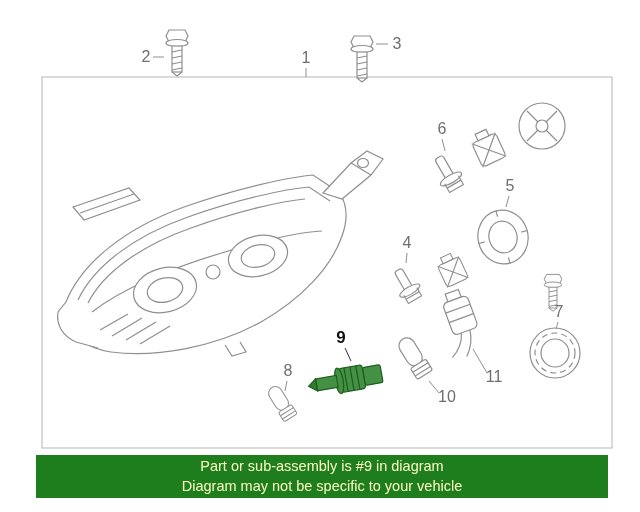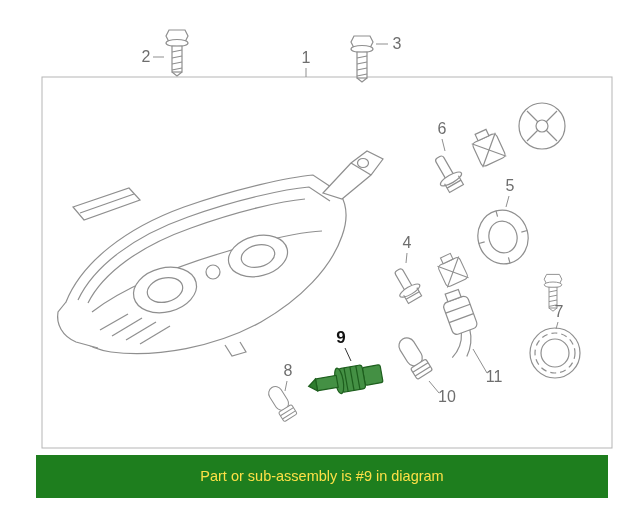--- a/index.html
+++ b/index.html
@@ -5,21 +5,21 @@
   html,body{margin:0;padding:0;background:#ffffff;}
   .stage{position:relative;width:640px;height:512px;background:#ffffff;overflow:hidden;
          font-family:"Liberation Sans",sans-serif;}
   .diagram-svg{position:absolute;left:0;top:0;display:block;}
   .diagram-svg text{font-family:"Liberation Sans",sans-serif;font-size:16px;fill:#6e6e6e;}
   .diagram-svg text.hl{font-size:17px;font-weight:bold;fill:#111111;}
   .part-art{stroke:#8f8f8f;stroke-width:1.2;fill:#ffffff;}
   .part-art .nofill{fill:none;}
   .leader{stroke:#8f8f8f;stroke-width:1;}
   .banner{position:absolute;left:36px;top:455px;width:572px;height:43px;background:#1e7e1e;
-          color:#fde047;display:flex;flex-direction:column;align-items:center;justify-content:center;
+          color:#fef9c3;display:flex;flex-direction:column;align-items:center;justify-content:center;
           font-size:14.5px;line-height:1.35;text-align:center;}
 </style>
 </head>
 <body>
 
 <div class="stage">
 
   <svg class="diagram-svg" width="640" height="455" viewBox="0 0 640 455">
 
     <defs>
@@ -176,15 +176,16 @@
       <text x="559" y="317">7</text>
       <text x="288" y="376">8</text>
       <text x="341" y="343" class="hl">9</text>
       <text x="447" y="402">10</text>
       <text x="494" y="382">11</text>
     </g>
   </svg>
 
   <div class="banner">
     <div>Part or sub-assembly is #9 in diagram</div>
+    <div>Diagram may not be specific to your vehicle</div>
   </div>
 
 </div>
 
 </body></html>

